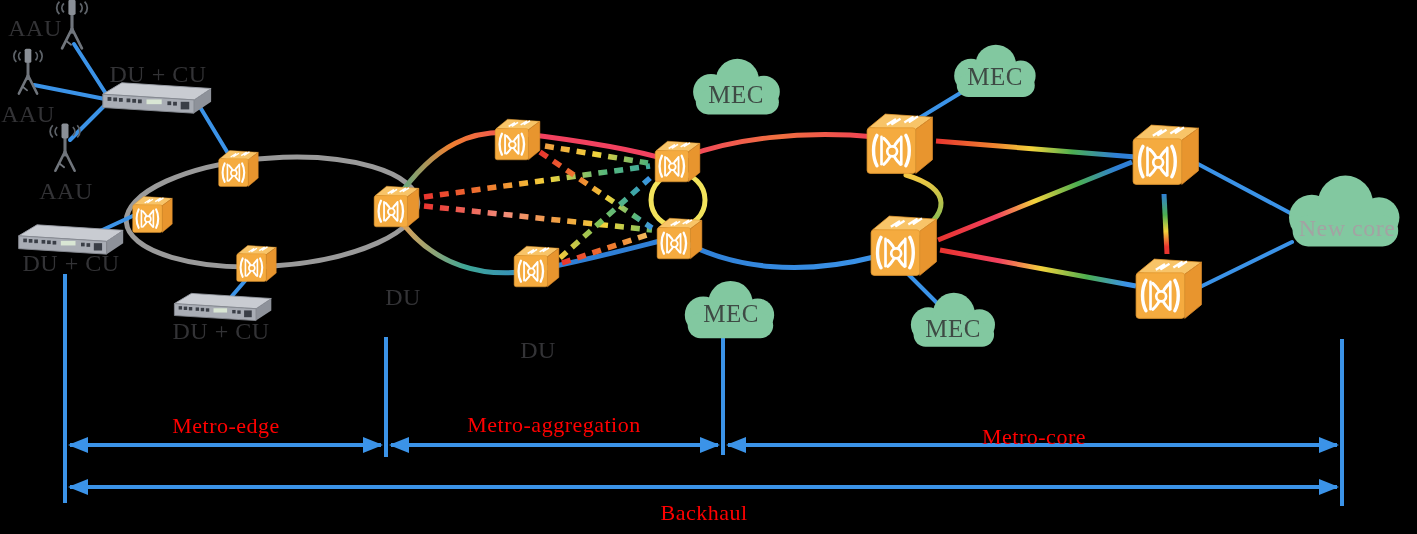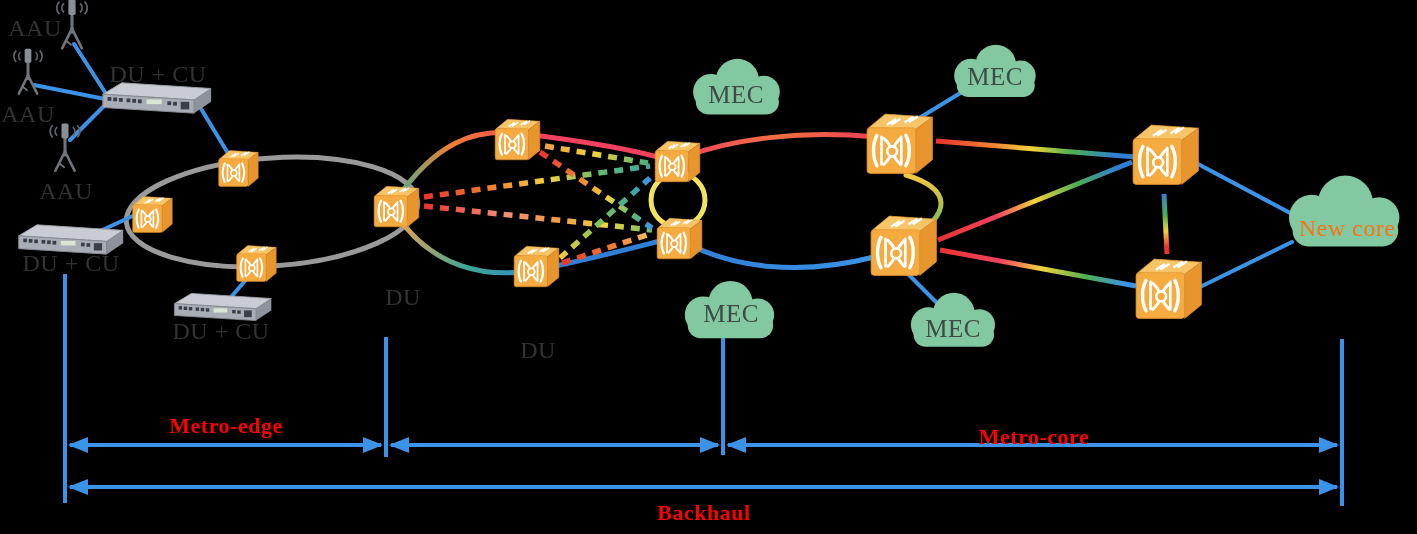--- a/index.html
+++ b/index.html
@@ -4,22 +4,22 @@
 <style>
   html,body{margin:0;padding:0;background:#000;}
   .stage{
     position:relative;width:1417px;height:528px;background:#000;
     overflow:hidden;font-family:"Liberation Serif",serif;
   }
   .stage svg.canvas{position:absolute;left:0;top:0;}
   .lbl{position:absolute;transform:translate(-50%,-50%);white-space:nowrap;
        color:#333336;font-size:24px;letter-spacing:0.5px;}
   .lbl-mec{color:#3E4A44;font-size:25px;}
-  .lbl-core{color:#f97316;font-size:24px;}
-  .lbl-seg{color:#FF0000;font-size:22px;font-weight:bold;}
+  .lbl-core{color:#a3a3a3;font-size:24px;}
+  .lbl-seg{color:#FF0000;font-size:22px;font-weight:normal;}
 </style>
 </head>
 <body>
 
 <div class="stage">
 
 <svg class="canvas" width="1417" height="534" viewBox="0 0 1417 534">
   <defs>
 
     <symbol id="cube" viewBox="0 0 100 100">
@@ -274,16 +274,17 @@
 <div class="lbl" style="left:538px;top:350px;">DU</div>
 
 <div class="lbl lbl-mec" style="left:736px;top:95px;">MEC</div>
 <div class="lbl lbl-mec" style="left:731px;top:314px;">MEC</div>
 <div class="lbl lbl-mec" style="left:995px;top:77px;">MEC</div>
 <div class="lbl lbl-mec" style="left:953px;top:329px;">MEC</div>
 
 <div class="lbl lbl-core" style="left:1347px;top:228px;">New core</div>
 
 <div class="lbl lbl-seg" style="left:226px;top:426px;">Metro-edge</div>
+<div class="lbl lbl-seg" style="left:554px;top:425px;">Metro-aggregation</div>
 <div class="lbl lbl-seg" style="left:1034px;top:437px;">Metro-core</div>
 <div class="lbl lbl-seg" style="left:704px;top:469px;margin-top:44px;">Backhaul</div>
 
 </div>
 
 </body></html>

